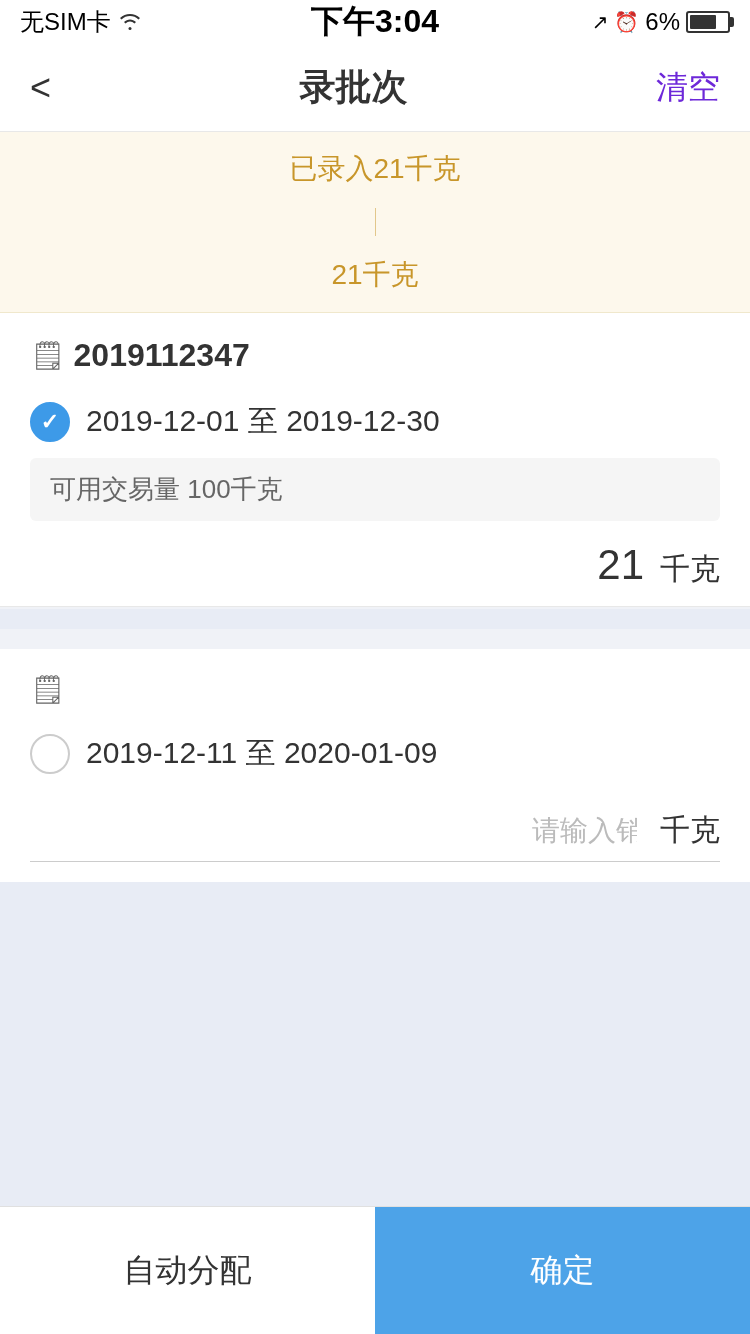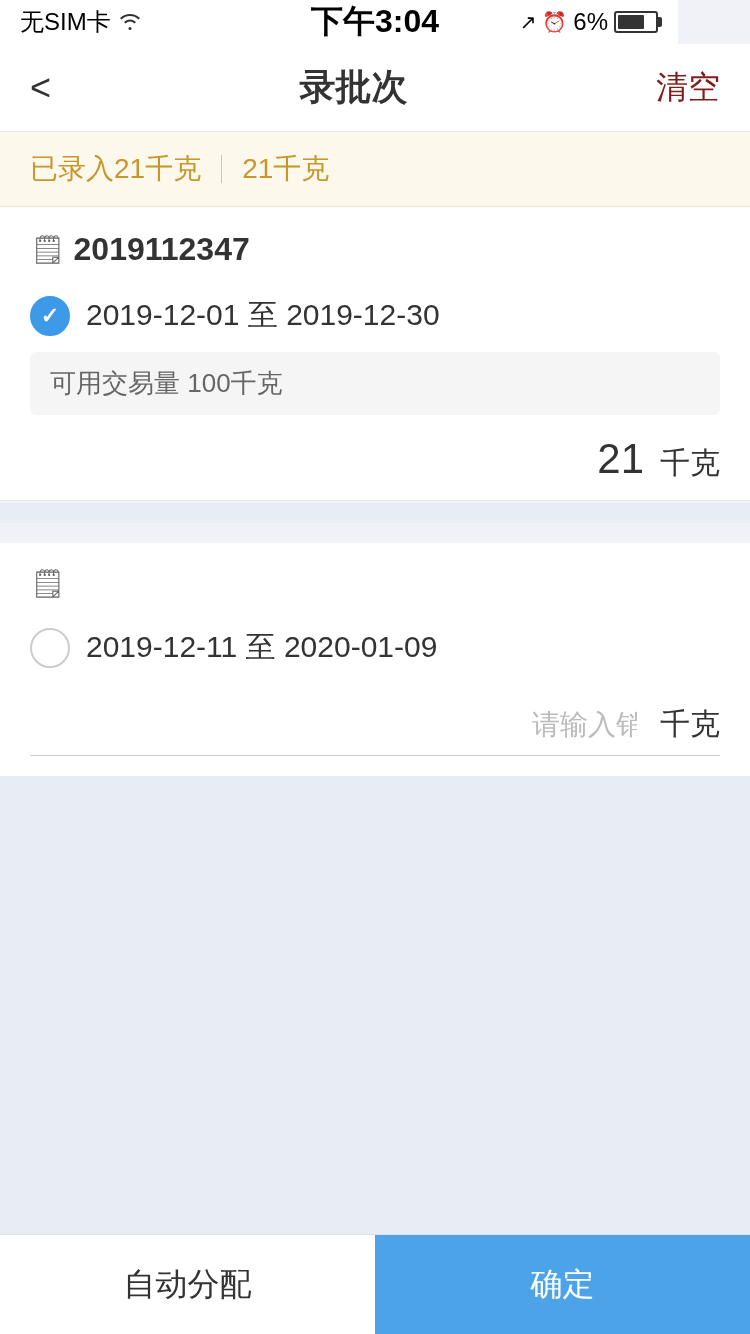--- a/index.html
+++ b/index.html
@@ -7,21 +7,21 @@
     body {
       width: 750px;
       min-height: 1334px;
       font-family: -apple-system, "PingFang SC", "Helvetica Neue", sans-serif;
       background: #f0f2f7;
       font-size: 28px;
     }
 
     
     .status-bar {
-      width: 678px;
+      width: 750px;
       height: 44px;
       background: #fff;
       display: flex;
       align-items: center;
       justify-content: space-between;
       padding: 0 20px;
       font-size: 26px;
       font-weight: 500;
     }
     .status-left {
@@ -87,33 +87,34 @@
       color: #333;
       cursor: pointer;
     }
     .nav-title {
       font-size: 36px;
       font-weight: 600;
       color: #333;
     }
     .nav-action {
       font-size: 32px;
-      color: #7f1d1d;
+      color: #6d28d9;
       cursor: pointer;
       text-align: center;
     }
 
     
     .info-banner {
       background: #fdf8ec;
       padding: 18px 30px;
       display: flex;
       align-items: center;
       gap: 20px;
       border-bottom: 1px solid #f0e8cc;
+      flex-direction: column;
     }
     .info-label {
       color: #c8962a;
       font-size: 28px;
     }
     .info-divider {
       width: 1px;
       height: 28px;
       background: #c8962a;
       opacity: 0.5;
@@ -264,21 +265,21 @@
     .empty-space {
       background: #e8ecf5;
       height: 500px;
     }
 
     
     .bottom-bar {
       position: fixed;
       bottom: 0;
       width: 750px;
-      height: 100px;
+      height: 128px;
       display: flex;
       background: #fff;
       border-top: 1px solid #e0e0e0;
     }
     .btn-auto {
       flex: 1;
       background: #fff;
       border: none;
       font-size: 32px;
       color: #333;

